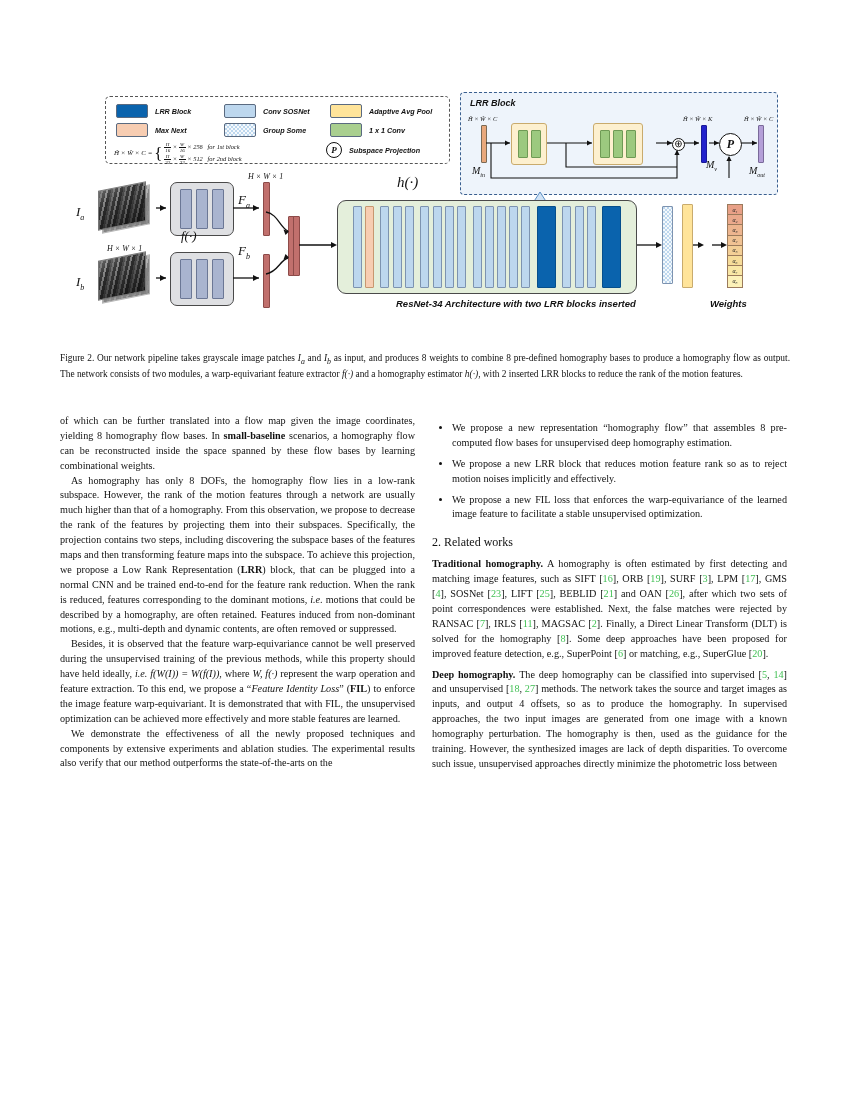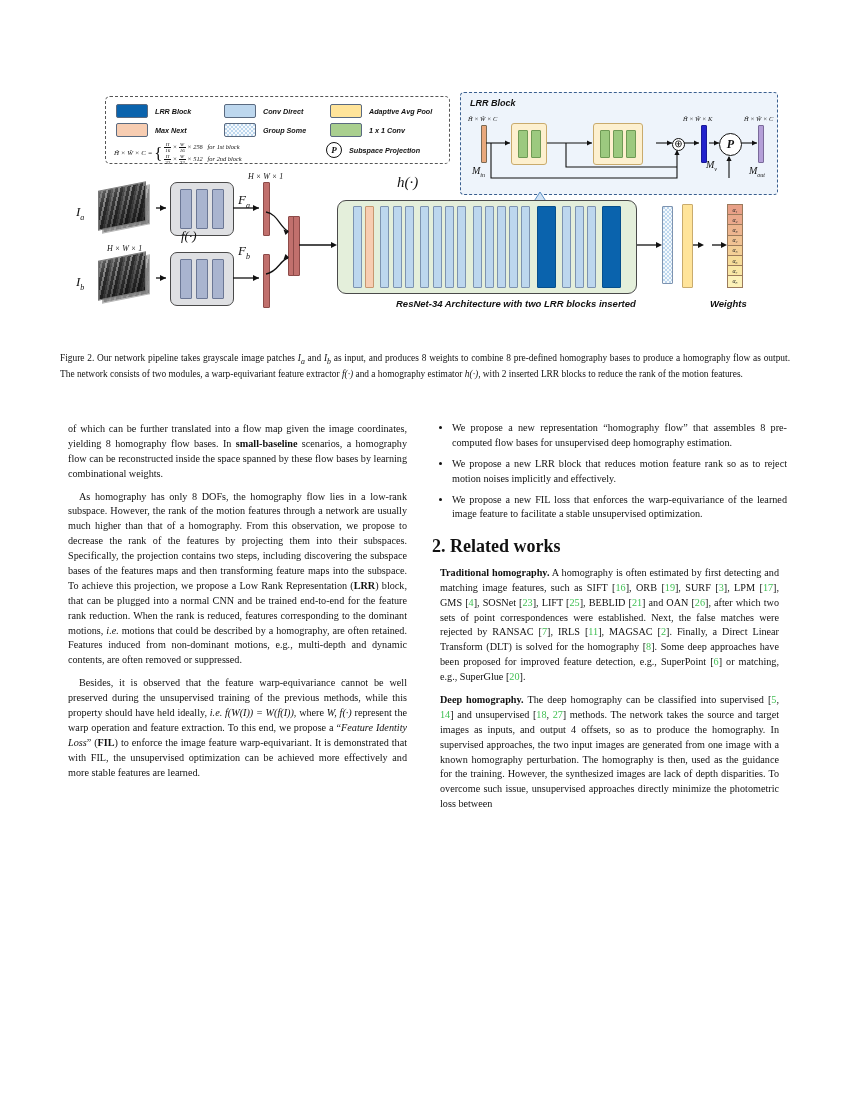--- a/index.html
+++ b/index.html
@@ -142,24 +142,24 @@
   .caption i{font-style:italic;}
 
   
   .col{
     position:absolute;top:414px;width:355px;
     font-family:"Liberation Serif", serif;font-size:10.2px;line-height:1.46;
     text-align:justify;color:#111;
   }
   .col-l{left:60px;}
   .col-r{left:432px;}
-  .col p{margin:8px;text-indent:11px;}
+  .col p{margin:0;text-indent:11px;}
   .col p.noind{text-indent:0;}
   .col h2{
-    font-size:18px;font-weight:bold;margin:13px 0 7px 0;text-indent:0;line-height:1.25;
+    font-size:12px;font-weight:normal;margin:13px 0 7px 0;text-indent:0;line-height:1.25;
   }
   .bullets{margin:7px 0 9px 0;padding-left:20px;}
   .bullets li{margin-bottom:6px;text-align:justify;}
   .cite{color:#3fbf52;}
   .bold{font-weight:bold;}
   em{font-style:italic;}
 </style>
 </head>
 <body>
 
@@ -171,21 +171,21 @@
       <div class="legend-row" style="left:10px;top:7px;">
         <span class="sw sw-lrr"></span>
         <span class="lg-label">LRR Block</span>
       </div>
       <div class="legend-row" style="left:10px;top:26px;">
         <span class="sw sw-maxpool"></span>
         <span class="lg-label">Max Next</span>
       </div>
       <div class="legend-row" style="left:118px;top:7px;">
         <span class="sw sw-conv"></span>
-        <span class="lg-label">Conv Direct</span>
+        <span class="lg-label">Conv SOSNet</span>
       </div>
       <div class="legend-row" style="left:118px;top:26px;">
         <span class="sw sw-group"></span>
         <span class="lg-label">Group Some</span>
       </div>
       <div class="legend-row" style="left:224px;top:7px;">
         <span class="sw sw-avg"></span>
         <span class="lg-label">Adaptive Avg Pool</span>
       </div>
       <div class="legend-row" style="left:224px;top:26px;">
@@ -400,20 +400,21 @@
     <span>Figure 2.</span><span> Our network pipeline takes grayscale image patches </span><i><span>I</span><sub>a</sub></i><span> and </span><i><span>I</span><sub>b</sub></i><span> as input, and produces 8 weights to combine 8 pre-defined homography bases to produce a homography flow as output. The network consists of two modules, a warp-equivariant feature extractor </span><i>f(·)</i><span> and a homography estimator </span><i>h(·)</i><span>, with 2 inserted LRR blocks to reduce the rank of the motion features.</span>
   </div>
 
   <div class="col col-l">
     <p class="noind"><span>of which can be further translated into a flow map given the image coordinates, yielding 8 homography flow bases. In </span><span class="bold">small-baseline</span><span> scenarios, a homography flow can be reconstructed inside the space spanned by these flow bases by learning combinational weights.</span></p>
 
     <p><span>As homography has only 8 DOFs, the homography flow lies in a low-rank subspace. However, the rank of the motion features through a network are usually much higher than that of a homography. From this observation, we propose to decrease the rank of the features by projecting them into their subspaces. Specifically, the projection contains two steps, including discovering the subspace bases of the features maps and then transforming feature maps into the subspace. To achieve this projection, we propose a Low Rank Representation (</span><span class="bold">LRR</span><span>) block, that can be plugged into a normal CNN and be trained end-to-end for the feature rank reduction. When the rank is reduced, features corresponding to the dominant motions, </span><em>i.e.</em><span> motions that could be described by a homography, are often retained. Features induced from non-dominant motions, e.g., multi-depth and dynamic contents, are often removed or suppressed.</span></p>
 
     <p><span>Besides, it is observed that the feature warp-equivariance cannot be well preserved during the unsupervised training of the previous methods, while this property should have held ideally, </span><em>i.e.</em><em> f(W(I)) = W(f(I))</em><span>, where </span><em>W, f(·)</em><span> represent the warp operation and feature extraction. To this end, we propose a “</span><em>Feature Identity Loss</em><span>” (</span><span class="bold">FIL</span><span>) to enforce the image feature warp-equivariant. It is demonstrated that with FIL, the unsupervised optimization can be achieved more effectively and more stable features are learned.</span></p>
 
+    <p>We demonstrate the effectiveness of all the newly proposed techniques and components by extensive experiments and ablation studies. The experimental results also verify that our method outperforms the state-of-the-arts on the</p>
   </div>
 
   <div class="col col-r">
 
     <ul class="bullets">
       <li>We propose a new representation “homography flow” that assembles 8 pre-computed flow bases for unsupervised deep homography estimation.</li>
       <li>We propose a new LRR block that reduces motion feature rank so as to reject motion noises implicitly and effectively.</li>
       <li>We propose a new FIL loss that enforces the warp-equivariance of the learned image feature to facilitate a stable unsupervised optimization.</li>
     </ul>
 

